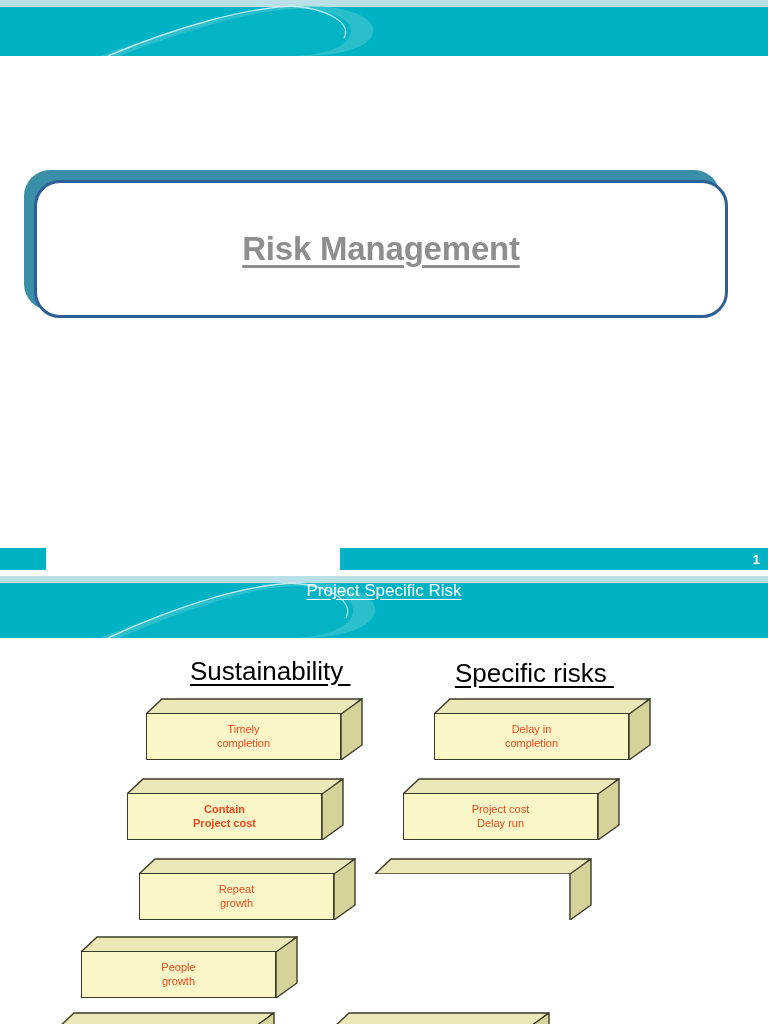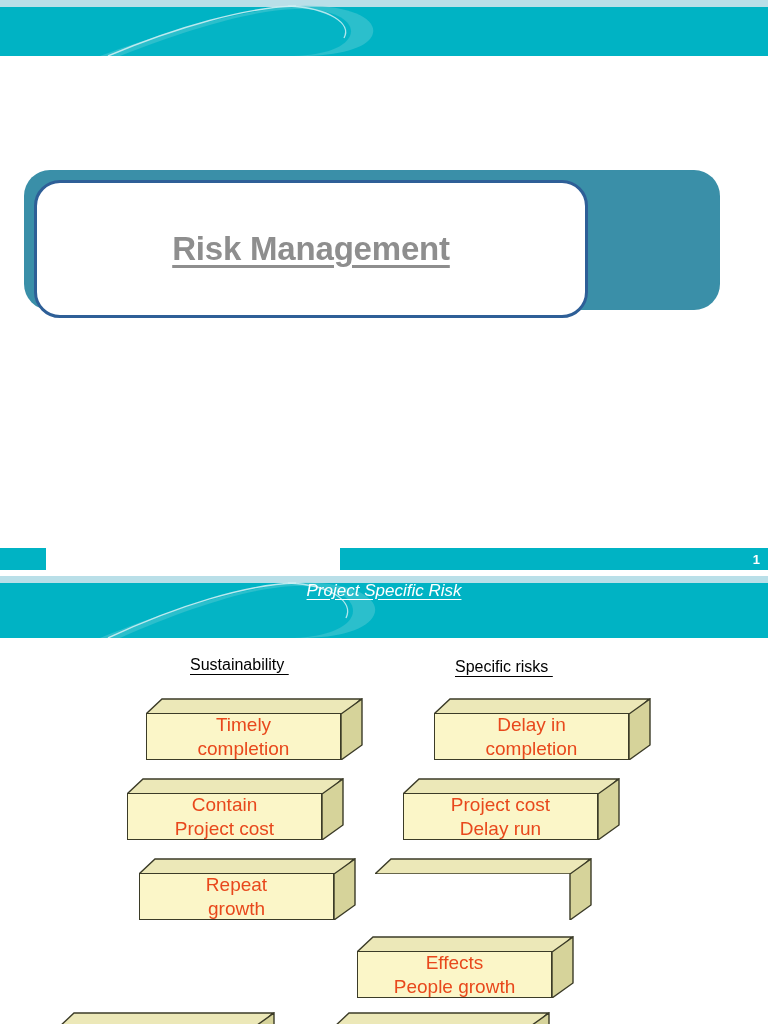--- a/index.html
+++ b/index.html
@@ -64,21 +64,21 @@
     top: 170px;
     width: 696px;
     height: 140px;
     border-radius: 26px;
     background: #3a8fa8;
   }
   .title-box {
     position: absolute;
     left: 34px;
     top: 180px;
-    width: 554px;
+    width: 694px;
     height: 138px;
     border: 3px solid #2e5f97;
     border-radius: 26px;
     background: #ffffff;
     display: flex;
     align-items: center;
     justify-content: center;
   }
   .title-text {
     font-size: 33px;
@@ -158,27 +158,26 @@
     position: absolute;
     left: 0;
     top: 5px;
     width: 768px;
     text-align: center;
     font-size: 17px;
     color: #ffffff;
     text-decoration: underline;
     text-underline-offset: 3px;
     z-index: 5;
-    font-style: italic;
   }
 
   
   .col-heading {
     position: absolute;
-    font-size: 16px;
+    font-size: 26px;
     color: #000000;
     text-decoration: underline;
     text-underline-offset: 4px;
     white-space: pre;
   }
   .col-heading.left  { left: 190px; top: 656px; }
   .col-heading.right { left: 455px; top: 658px; }
 
   
   .box3d {
@@ -208,21 +207,21 @@
     height: 16px;
   }
   .box3d .face-side {
     position: absolute;
     left: 194px;
     top: 0;
     width: 23px;
     height: 62px;
   }
   .box3d .label {
-    font-size: 19px;
+    font-size: 11px;
     color: #e8481c;
     text-align: right;
     white-space: nowrap;
   }
 
   svg { display: block; }
 </style>
 </head>
 <body>
 
@@ -275,21 +274,21 @@
     </svg>
     <svg class="face-side" viewBox="0 0 23 62" preserveAspectRatio="none">
       <polygon points="1,62 1,16 22,1 22,47" fill="#d6d39a" stroke="#3b3b27" stroke-width="1.4"></polygon>
     </svg>
     <div class="face-front">
       <span class="label">Timely</span>
       <span class="label">completion</span>
     </div>
   </div>
 
-  <div class="box3d" style="left:127px; top:778px;">
+  <div class="box3d" style="left:127px; top:778px;font-weight:bold;">
     <svg class="face-top" viewBox="0 0 216 16" preserveAspectRatio="none">
       <polygon points="0,16 16,1 215,1 199,16" fill="#ece8b8" stroke="#3b3b27" stroke-width="1.4"></polygon>
     </svg>
     <svg class="face-side" viewBox="0 0 23 62" preserveAspectRatio="none">
       <polygon points="1,62 1,16 22,1 22,47" fill="#d6d39a" stroke="#3b3b27" stroke-width="1.4"></polygon>
     </svg>
     <div class="face-front">
       <span class="label">Contain</span>
       <span class="label">Project cost</span>
     </div>
@@ -301,20 +300,32 @@
     </svg>
     <svg class="face-side" viewBox="0 0 23 62" preserveAspectRatio="none">
       <polygon points="1,62 1,16 22,1 22,47" fill="#d6d39a" stroke="#3b3b27" stroke-width="1.4"></polygon>
     </svg>
     <div class="face-front">
       <span class="label">Repeat</span>
       <span class="label">growth</span>
     </div>
   </div>
 
+  <div class="box3d" style="left:81px; top:936px;">
+    <svg class="face-top" viewBox="0 0 216 16" preserveAspectRatio="none">
+      <polygon points="0,16 16,1 215,1 199,16" fill="#ece8b8" stroke="#3b3b27" stroke-width="1.4"></polygon>
+    </svg>
+    <svg class="face-side" viewBox="0 0 23 62" preserveAspectRatio="none">
+      <polygon points="1,62 1,16 22,1 22,47" fill="#d6d39a" stroke="#3b3b27" stroke-width="1.4"></polygon>
+    </svg>
+    <div class="face-front">
+      <span class="label">People</span>
+      <span class="label">growth</span>
+    </div>
+  </div>
 
   <div class="box3d" style="left:58px; top:1012px;">
     <svg class="face-top" viewBox="0 0 216 16" preserveAspectRatio="none">
       <polygon points="0,16 16,1 215,1 199,16" fill="#ece8b8" stroke="#3b3b27" stroke-width="1.4"></polygon>
     </svg>
     <svg class="face-side" viewBox="0 0 23 62" preserveAspectRatio="none">
       <polygon points="1,62 1,16 22,1 22,47" fill="#d6d39a" stroke="#3b3b27" stroke-width="1.4"></polygon>
     </svg>
 
   </div>
@@ -347,32 +358,20 @@
 
   <div class="box3d" style="left:375px; top:858px;">
     <svg class="face-top" viewBox="0 0 216 16" preserveAspectRatio="none">
       <polygon points="0,16 16,1 215,1 199,16" fill="#ece8b8" stroke="#3b3b27" stroke-width="1.4"></polygon>
     </svg>
     <svg class="face-side" viewBox="0 0 23 62" preserveAspectRatio="none">
       <polygon points="1,62 1,16 22,1 22,47" fill="#d6d39a" stroke="#3b3b27" stroke-width="1.4"></polygon>
     </svg>
   </div>
 
-  <div class="box3d" style="left:357px; top:936px;">
-    <svg class="face-top" viewBox="0 0 216 16" preserveAspectRatio="none">
-      <polygon points="0,16 16,1 215,1 199,16" fill="#ece8b8" stroke="#3b3b27" stroke-width="1.4"></polygon>
-    </svg>
-    <svg class="face-side" viewBox="0 0 23 62" preserveAspectRatio="none">
-      <polygon points="1,62 1,16 22,1 22,47" fill="#d6d39a" stroke="#3b3b27" stroke-width="1.4"></polygon>
-    </svg>
-    <div class="face-front">
-      <span class="label">Effects</span>
-      <span class="label">People growth</span>
-    </div>
-  </div>
 
   <div class="box3d" style="left:333px; top:1012px;">
     <svg class="face-top" viewBox="0 0 216 16" preserveAspectRatio="none">
       <polygon points="0,16 16,1 215,1 199,16" fill="#ece8b8" stroke="#3b3b27" stroke-width="1.4"></polygon>
     </svg>
     <svg class="face-side" viewBox="0 0 23 62" preserveAspectRatio="none">
       <polygon points="1,62 1,16 22,1 22,47" fill="#d6d39a" stroke="#3b3b27" stroke-width="1.4"></polygon>
     </svg>
 
   </div>

